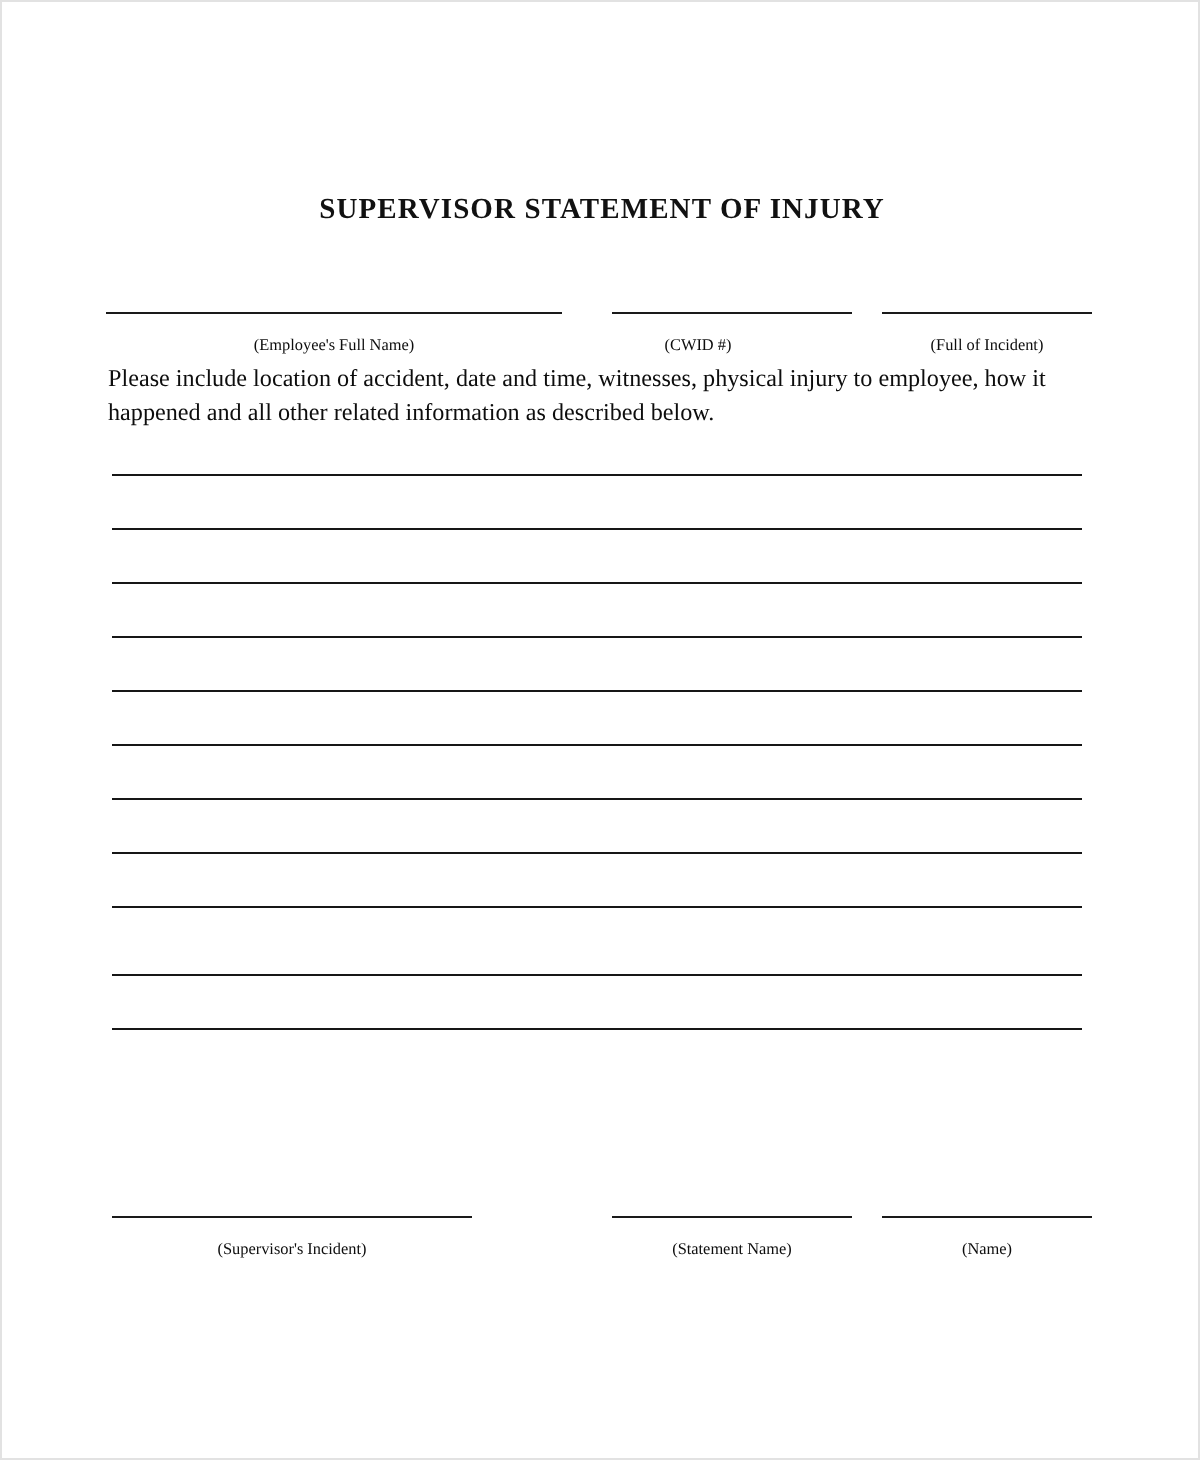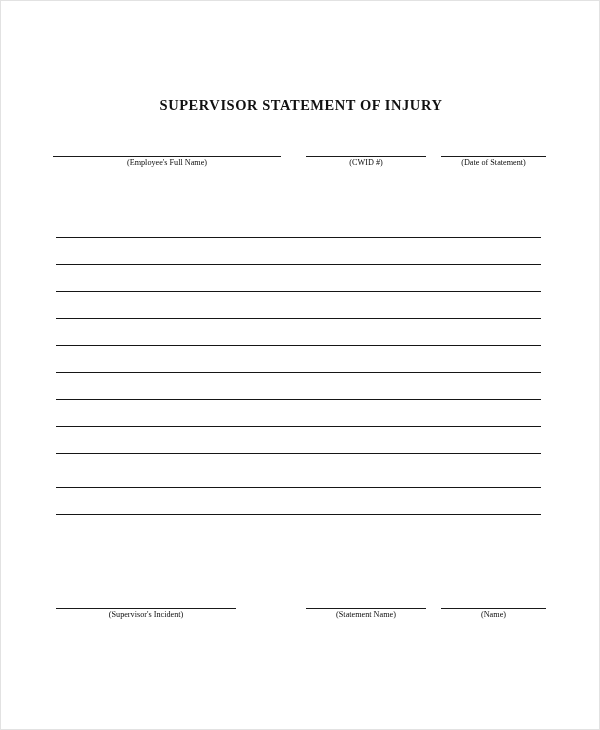--- a/index.html
+++ b/index.html
@@ -42,20 +42,21 @@
   }
 
   
   .field-caption {
     position: absolute;
     text-align: center;
     font-family: "Liberation Serif", "DejaVu Serif", serif;
     font-size: 8.2px;
     color: #0d0d0d;
     white-space: nowrap;
+    margin-top: 10px;
   }
 
   
   .body-text {
     position: absolute;
     left: 53px;
     width: 474px;
     font-family: "Liberation Serif", "DejaVu Serif", serif;
     font-size: 12.1px;
     line-height: 16.6px;
@@ -87,25 +88,26 @@
 <body>
 
 <div class="page">
 
   <div class="doc-title">SUPERVISOR STATEMENT OF INJURY</div>
 
   <div class="rule" style="left:52px; top:155px; width:228px;"></div>
   <div class="field-caption" style="left:52px; top:157px; width:228px;">(Employee's Full Name)</div>
 
   <div class="rule" style="left:305px; top:155px; width:120px;"></div>
-  <div class="field-caption" style="left:305px; top:157px; width:120px;">(CWID #)</div>
+  <div class="field-caption" style="left:288px; top:157px; width:120px;">(CWID #)</div>
 
   <div class="rule" style="left:440px; top:155px; width:105px;"></div>
-  <div class="field-caption" style="left:440px; top:157px; width:105px;">(Date of Statement)</div>
+  <div class="field-caption" style="left:440px; top:157px; width:105px;">(Full of Incident)</div>
 
+  <div class="body-text instructions">Please include location of accident, date and time, witnesses, physical injury to employee, how it happened and all other related information as described below.</div>
 
   <div class="writing-lines">
     <div class="writing-line" style="top:236px;"></div>
     <div class="writing-line" style="top:263px;"></div>
     <div class="writing-line" style="top:290px;"></div>
     <div class="writing-line" style="top:317px;"></div>
     <div class="writing-line" style="top:344px;"></div>
     <div class="writing-line" style="top:371px;"></div>
     <div class="writing-line" style="top:398px;"></div>
     <div class="writing-line" style="top:425px;"></div>

